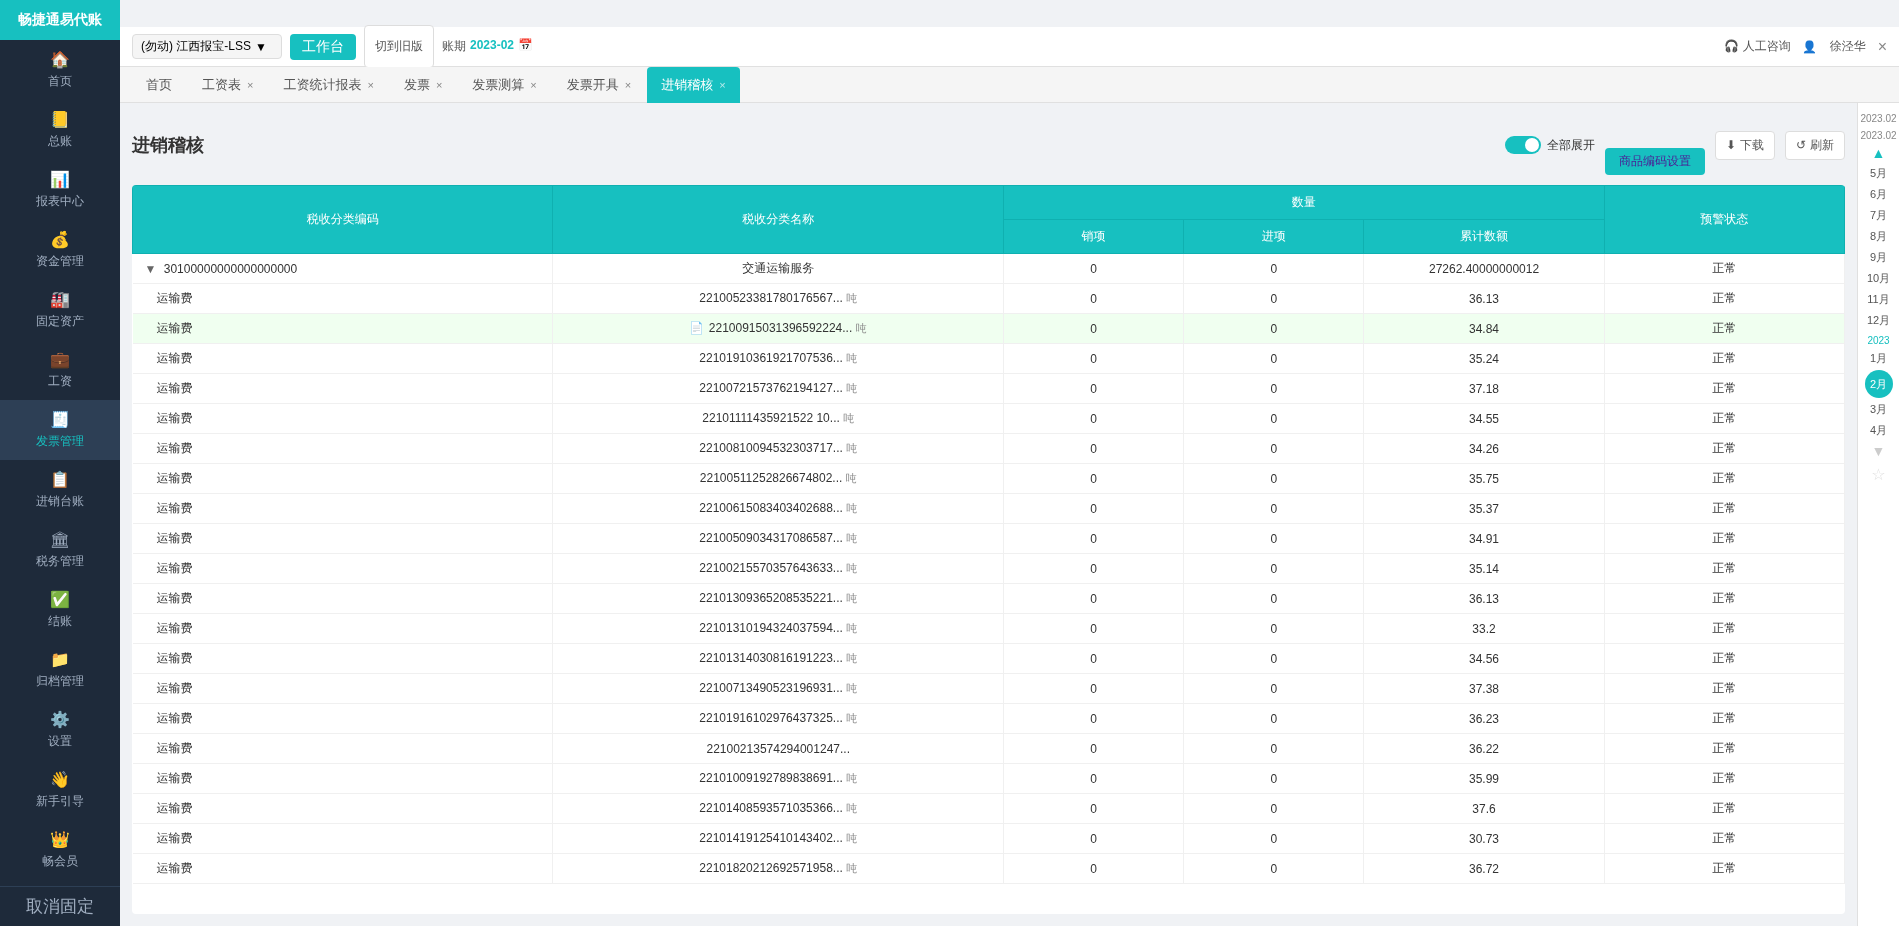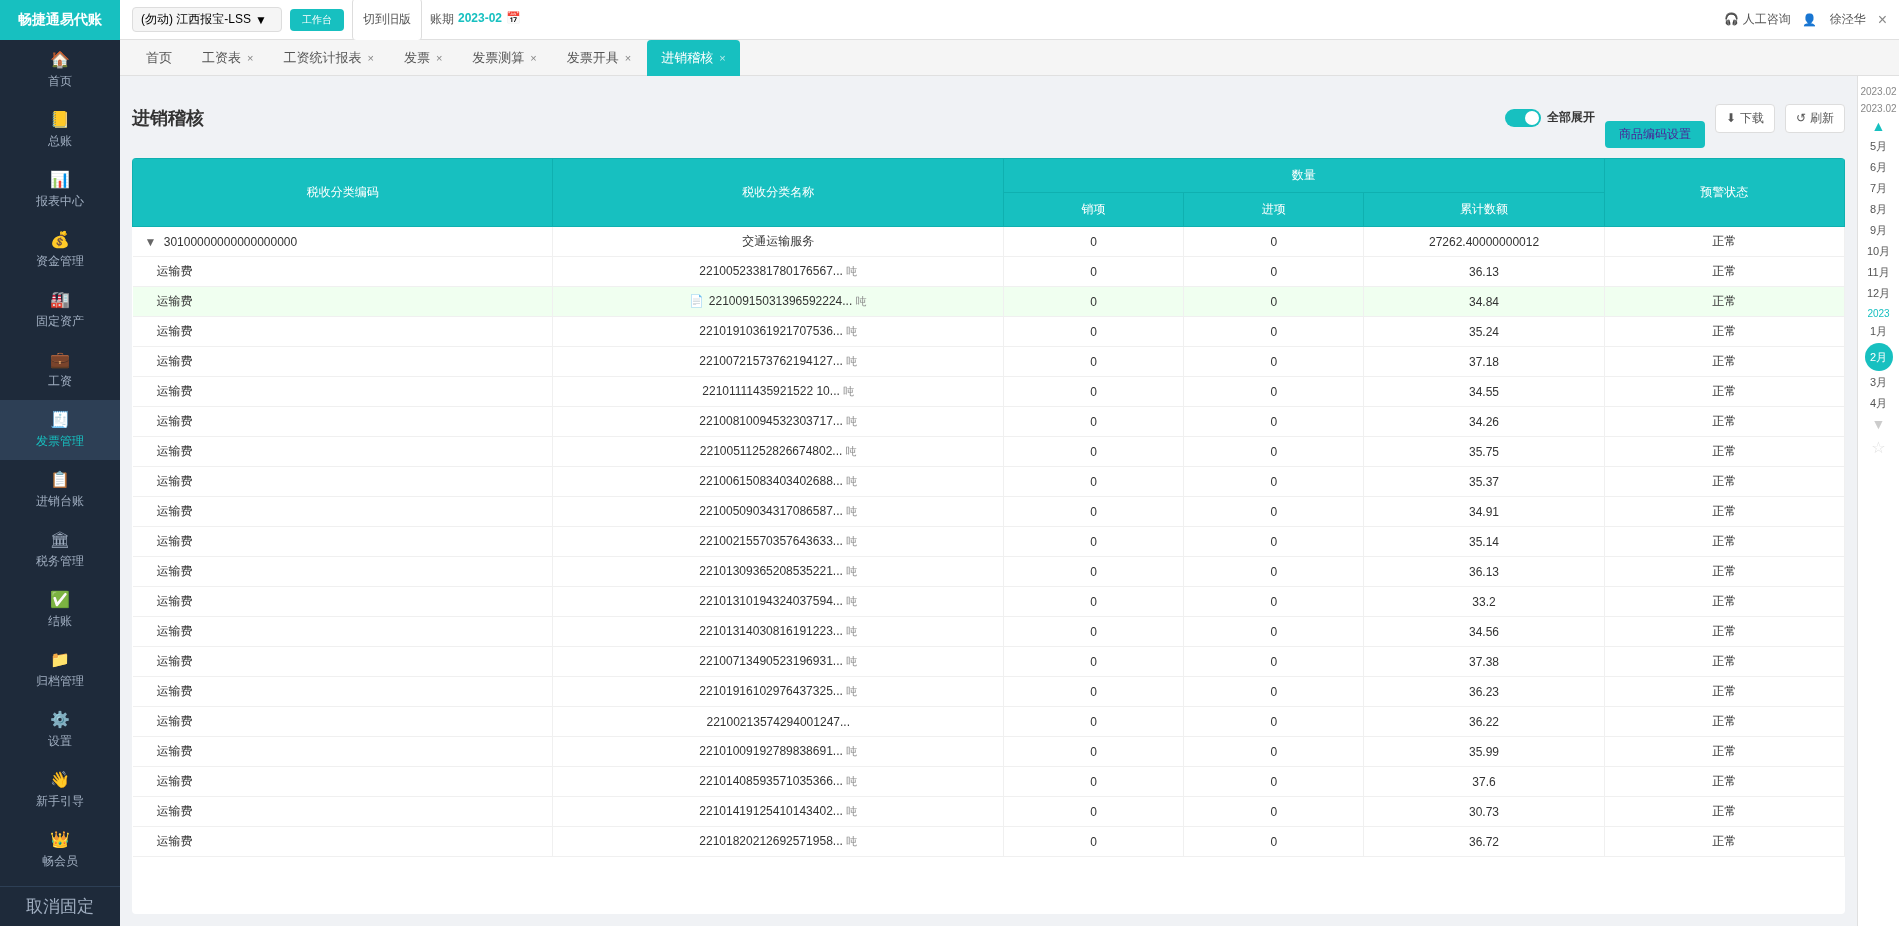--- a/index.html
+++ b/index.html
@@ -61,40 +61,41 @@
     
     .topbar {
       background: #ffffff;
       border-bottom: 1px solid #e0e0e0;
       height: 40px;
       display: flex;
       align-items: center;
       padding: 0 12px;
       gap: 8px;
       flex-shrink: 0;
+      margin-top: 27px;
     }
     .topbar-company {
       display: flex;
       align-items: center;
       gap: 4px;
       background: #f5f5f5;
       border: 1px solid #ddd;
       border-radius: 4px;
       padding: 3px 8px;
       font-size: 12px;
       cursor: pointer;
       min-width: 150px;
     }
     .topbar-btn {
       background: #17c0c0;
       color: white;
       border: none;
       border-radius: 4px;
       padding: 4px 12px;
-      font-size: 10px;
+      font-size: 14px;
       cursor: pointer;
     }
     .topbar-btn-outline {
       background: white;
       color: #555;
       border: 1px solid #ddd;
       border-radius: 4px;
       padding: 12px 10px;
       font-size: 12px;
       cursor: pointer;
@@ -183,25 +184,24 @@
       font-weight: bold;
       color: #333;
     }
     .page-actions {
       display: flex;
       align-items: center;
       gap: 10px;
     }
     .toggle-btn {
       display: flex;
-      align-items: flex-start;
+      align-items: center;
       gap: 6px;
       font-size: 12px;
       color: #333;
-      font-weight: bold;
     }
     .toggle-switch {
       width: 36px;
       height: 18px;
       background: #17c0c0;
       border-radius: 9px;
       position: relative;
       cursor: pointer;
     }
     .toggle-switch::after {

